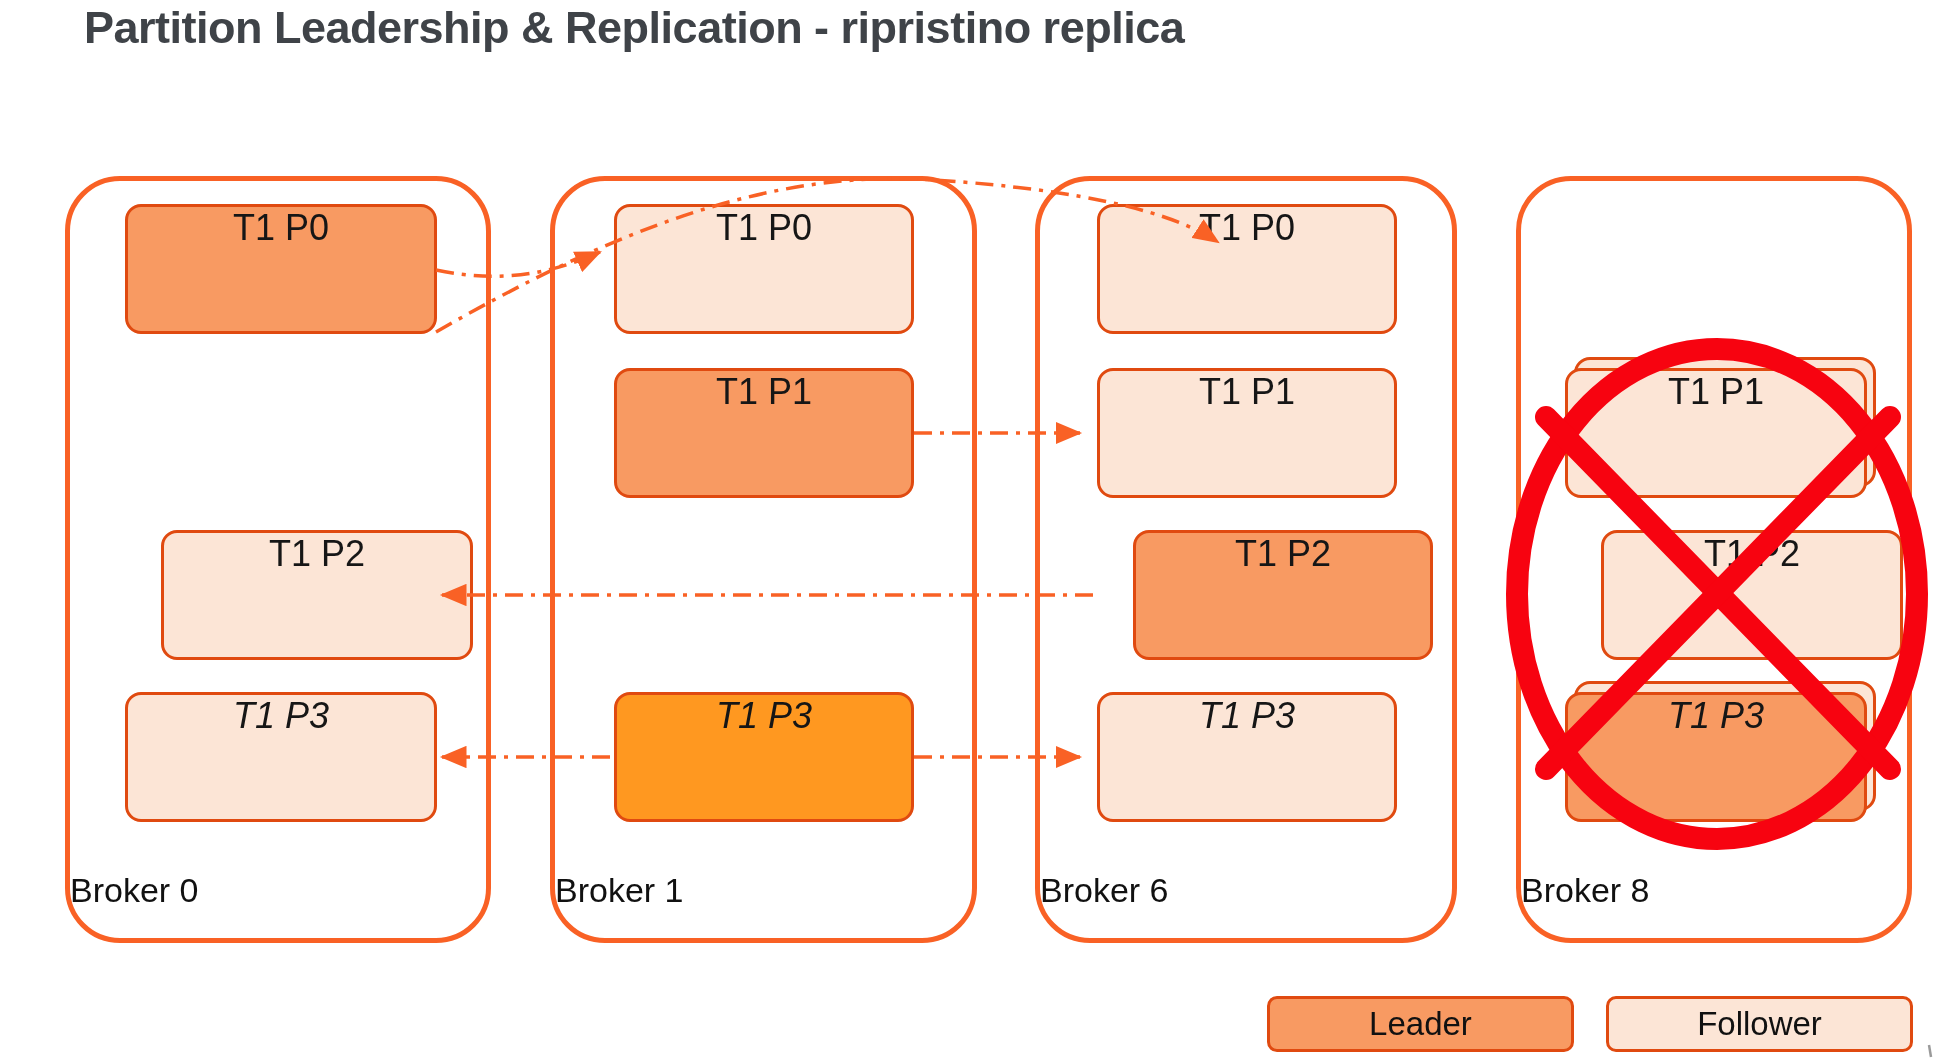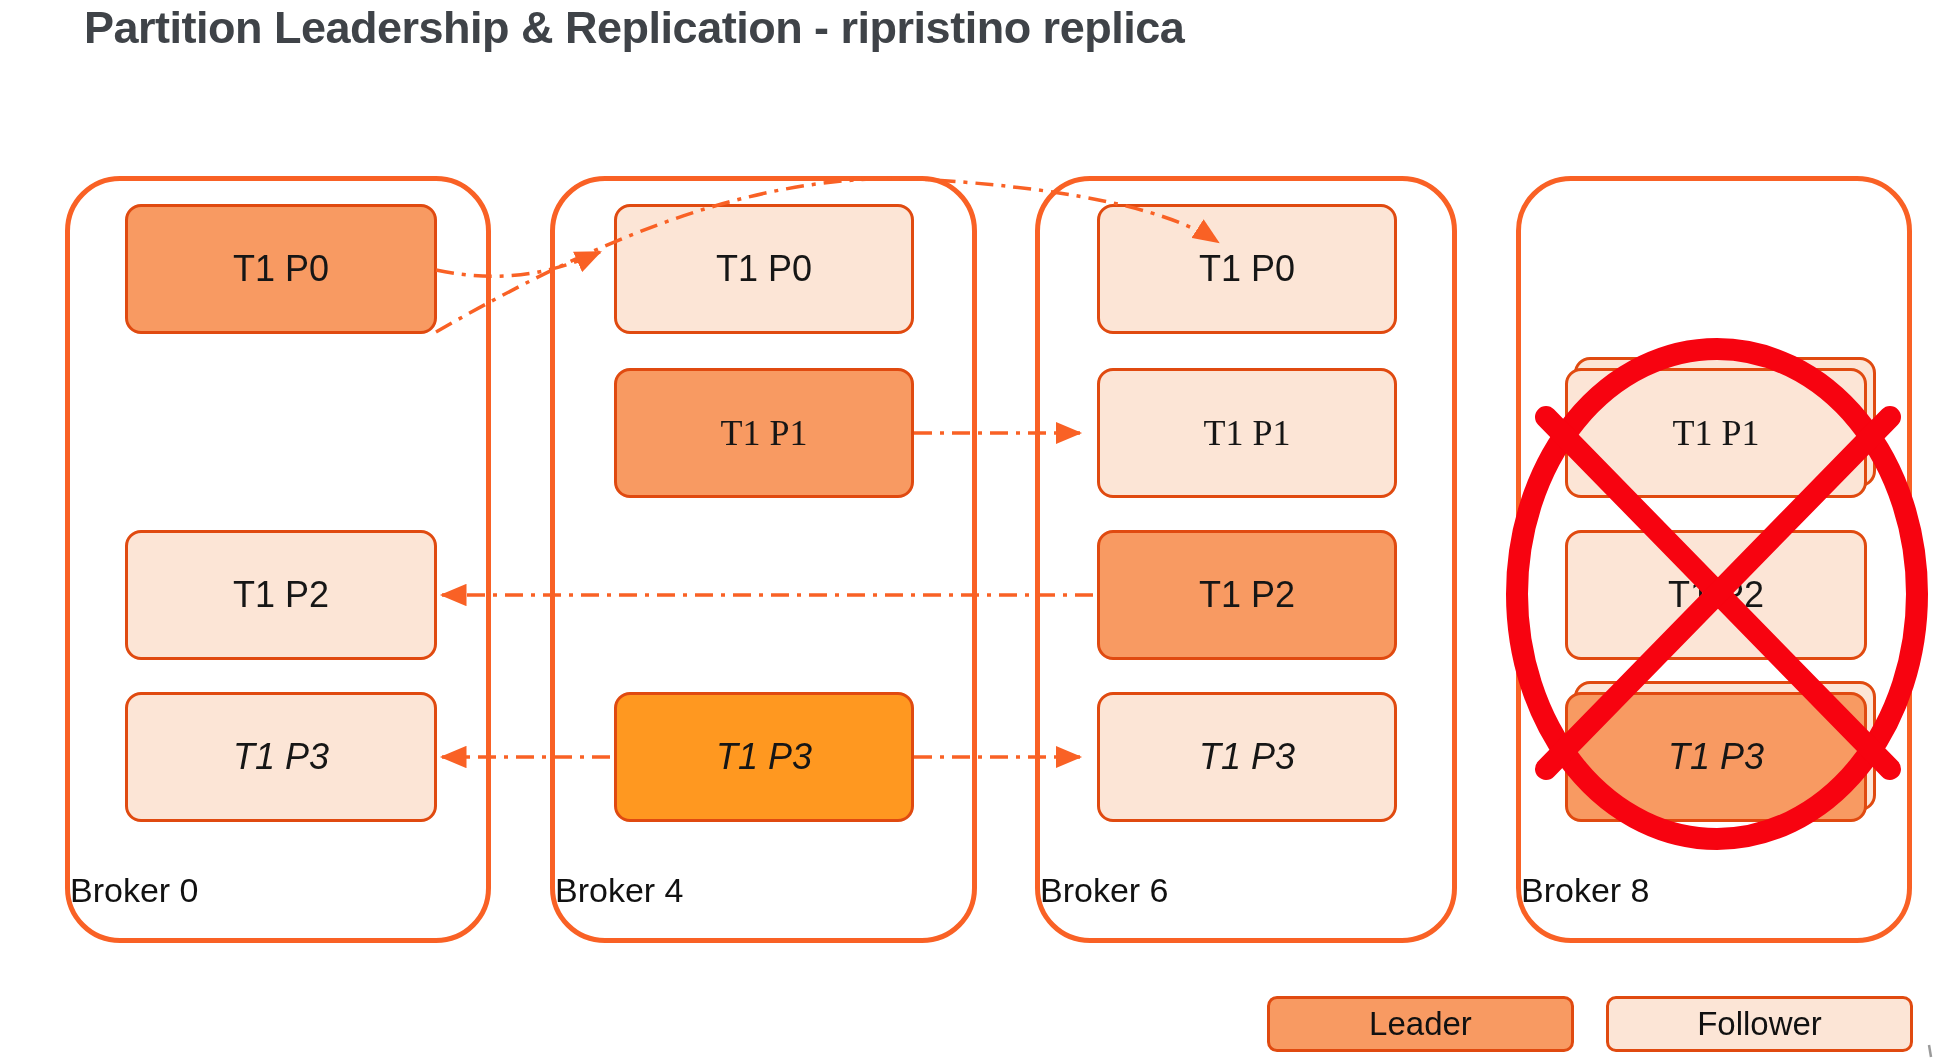--- a/index.html
+++ b/index.html
@@ -12,29 +12,29 @@
 
   .broker{position:absolute;top:176px;height:767px;
     border:5px solid #F96125;border-radius:55px;background:#ffffff;box-sizing:border-box;}
   .b0{left:65px;width:426px;}
   .b1{left:550px;width:427px;}
   .b2{left:1035px;width:422px;}
   .b3{left:1516px;width:396px;}
 
   .pbox{position:absolute;height:130px;box-sizing:border-box;
     border:3px solid #E04A10;border-radius:16px;
-    display:flex;align-items:center;justify-content:center;
+    display:flex;justify-content:center;
     font-size:36px;color:#161616;z-index:2;}
   .b0 .pbox{left:55px;width:312px;}
   .b1 .pbox{left:59px;width:300px;}
   .b2 .pbox{left:57px;width:300px;}
   .b3 .pbox{left:44px;width:302px;}
   .row0{top:23px;}
-  .row1{top:187px;font-family:Liberation Serif, serif;}
-  .row2{top:349px;}
+  .row1{top:187px;}
+  .row2{top:349px;margin-left:36px;}
   .row3{top:511px;font-style:italic;}
 
   .leader{background:#F89A62;}
   .follower{background:#FCE5D6;}
   .leader-new{background:#FF9820;}
 
   .back{transform:translate(9px,-11px);z-index:1;background:#FCE5D6;}
 
   .broker-label{position:absolute;bottom:28px;left:0;width:100%;
     text-align:left;font-size:34px;color:#111;}
@@ -72,21 +72,21 @@
   <div class="broker b1">
     <div class="pbox row0 follower">
       <span>T1 P0</span>
     </div>
     <div class="pbox row1 leader">
       <span>T1 P1</span>
     </div>
     <div class="pbox row3 leader-new">
       <span>T1 P3</span>
     </div>
-    <div class="broker-label">Broker 4</div>
+    <div class="broker-label">Broker 1</div>
   </div>
 
   <div class="broker b2">
     <div class="pbox row0 follower">
       <span>T1 P0</span>
     </div>
     <div class="pbox row1 follower">
       <span>T1 P1</span>
     </div>
     <div class="pbox row2 leader">

